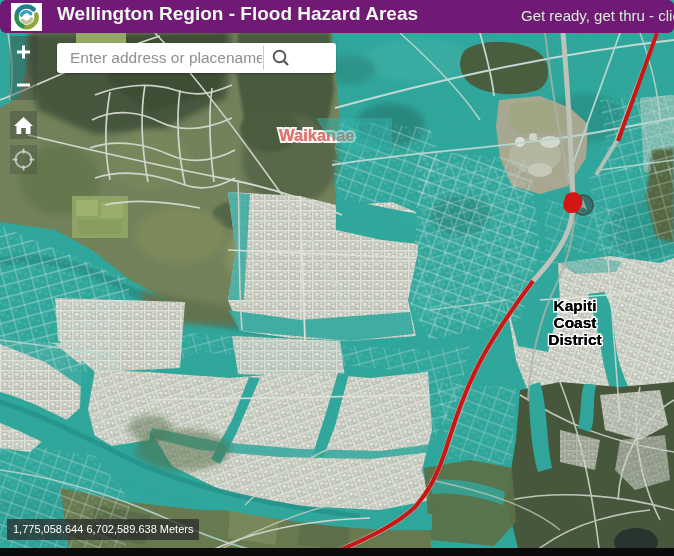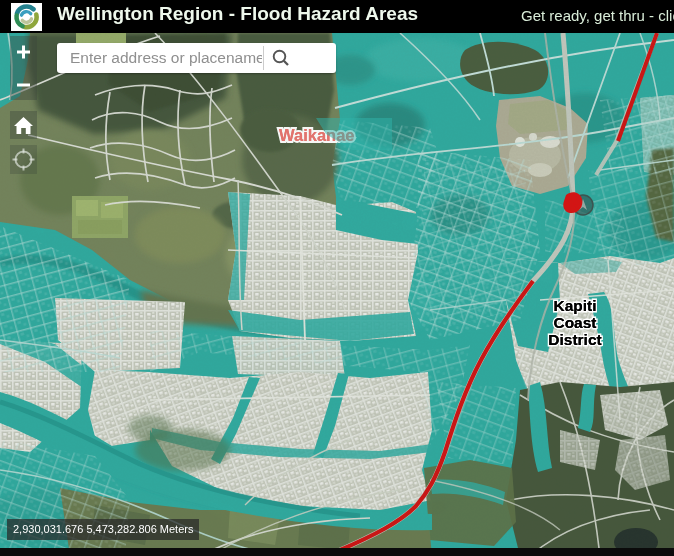--- a/index.html
+++ b/index.html
@@ -1,19 +1,19 @@
 <!DOCTYPE html>
 <html><head>
 <meta charset="utf-8">
 <style>
   html,body{margin:0;padding:0;}
   body{width:674px;height:556px;overflow:hidden;font-family:"Liberation Sans",sans-serif;position:relative;background:#6f8455;}
   #stage{position:absolute;left:0;top:0;width:674px;height:556px;overflow:hidden;}
   #map{position:absolute;left:0;top:0;}
-  .hdr{position:absolute;left:0;top:0;width:674px;height:33px;background:#000000;z-index:20;overflow:hidden;}
+  .hdr{position:absolute;left:0;top:0;width:674px;height:33px;background:#701a75;z-index:20;overflow:hidden;border-radius:6px;}
   .hdr .logo{position:absolute;left:11px;top:3px;width:31px;height:28px;background:#fff;}
   .hdr .title{position:absolute;left:57px;top:3px;font-size:19px;font-weight:bold;color:#eef8ec;white-space:nowrap;letter-spacing:0px;}
   .hdr .sub{position:absolute;left:521px;top:7px;font-size:15px;color:#d9ecd8;white-space:nowrap;}
   .ctl{position:absolute;z-index:30;}
   .sq{position:absolute;left:0;width:27px;height:32px;background:rgba(60,70,60,0.42);color:#fff;text-align:center;}
   .searchbox{position:absolute;left:57px;top:43px;width:279px;height:30px;background:#fff;border-radius:3px;z-index:30;box-shadow:0 1px 2px rgba(0,0,0,0.3);}
   .searchbox .ph{position:absolute;left:13px;top:6px;font-size:15.5px;color:#8f8f8f;width:192px;overflow:hidden;white-space:nowrap;}
   .searchbox .div{position:absolute;left:206px;top:3px;width:1px;height:24px;background:#ccc;}
   .coords{position:absolute;left:7px;top:519px;height:21px;background:rgba(40,40,40,0.72);color:#fff;font-size:11px;line-height:21px;padding:0 6px;z-index:30;white-space:nowrap;}
   .botbar{position:absolute;left:0;top:548px;width:674px;height:8px;background:#0b0b0b;z-index:30;}
@@ -390,16 +390,16 @@
   <div class="ctl sq" style="left:10px;top:145px;height:29px;background:rgba(60,70,60,0.30);">
     <svg width="27" height="29" viewBox="0 0 27 29">
       <circle cx="13.5" cy="14.5" r="8" fill="none" stroke="rgba(235,240,235,0.62)" stroke-width="2"></circle>
       <line x1="13.5" y1="3.5" x2="13.5" y2="8.5" stroke="rgba(235,240,235,0.62)" stroke-width="2"></line>
       <line x1="13.5" y1="20.5" x2="13.5" y2="25.5" stroke="rgba(235,240,235,0.62)" stroke-width="2"></line>
       <line x1="2.5" y1="14.5" x2="7.5" y2="14.5" stroke="rgba(235,240,235,0.62)" stroke-width="2"></line>
       <line x1="19.5" y1="14.5" x2="24.5" y2="14.5" stroke="rgba(235,240,235,0.62)" stroke-width="2"></line>
     </svg>
   </div>
 
-  <div class="coords">2,930,031.676 5,473,282.806 Meters</div>
+  <div class="coords">1,775,058.644 6,702,589.638 Meters</div>
 
   <div class="botbar"></div>
 </div>
 
 </body></html>

